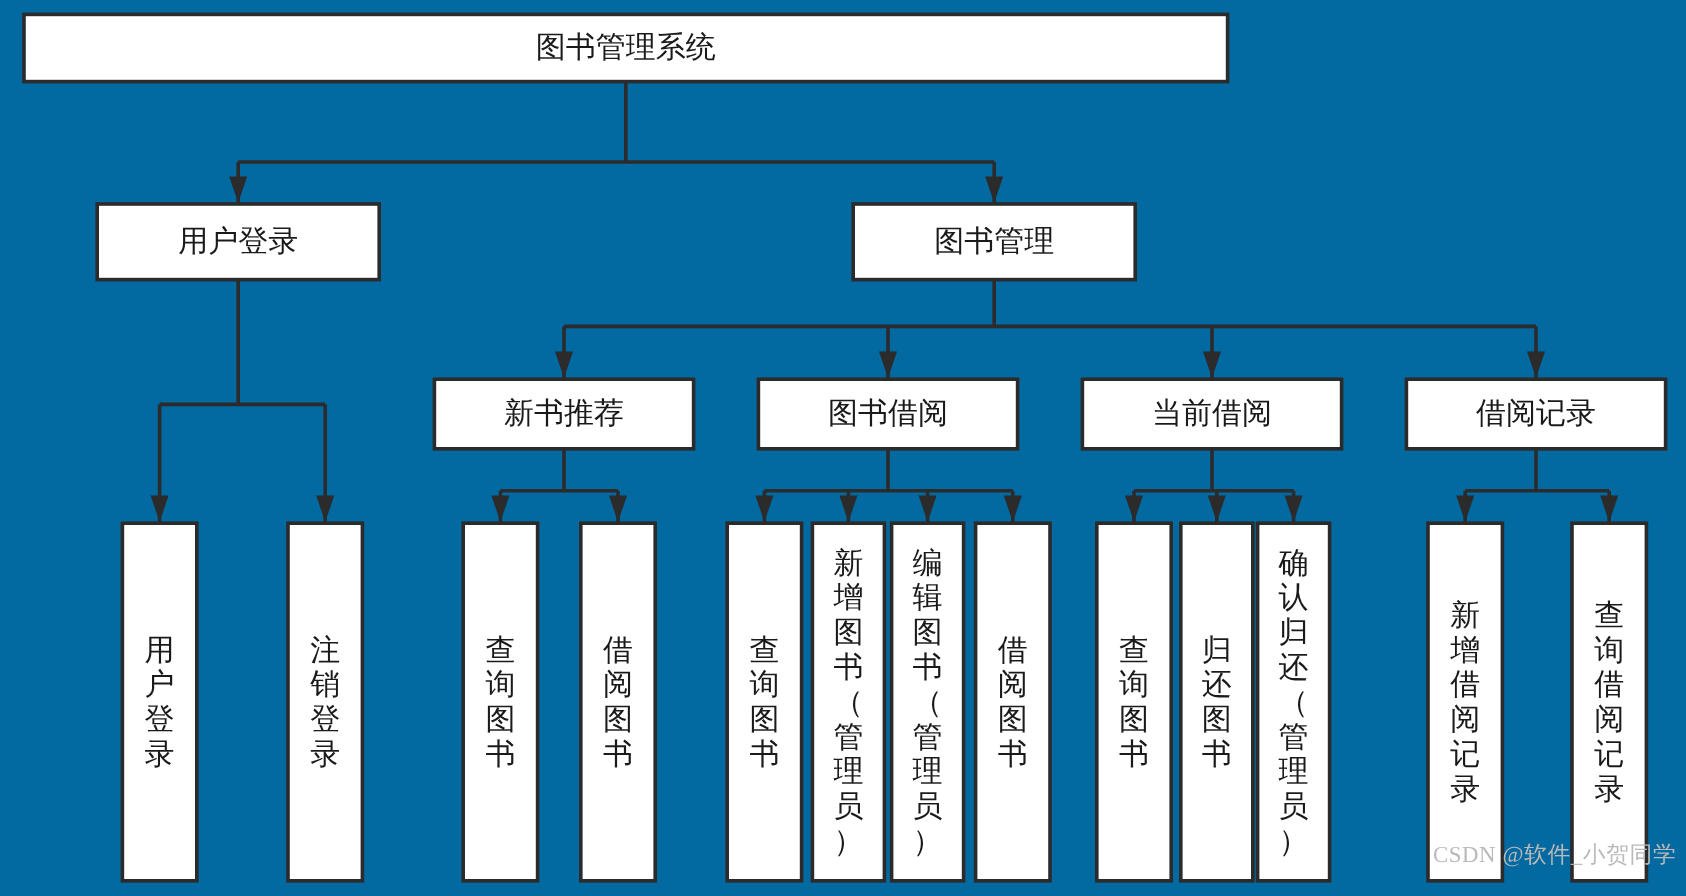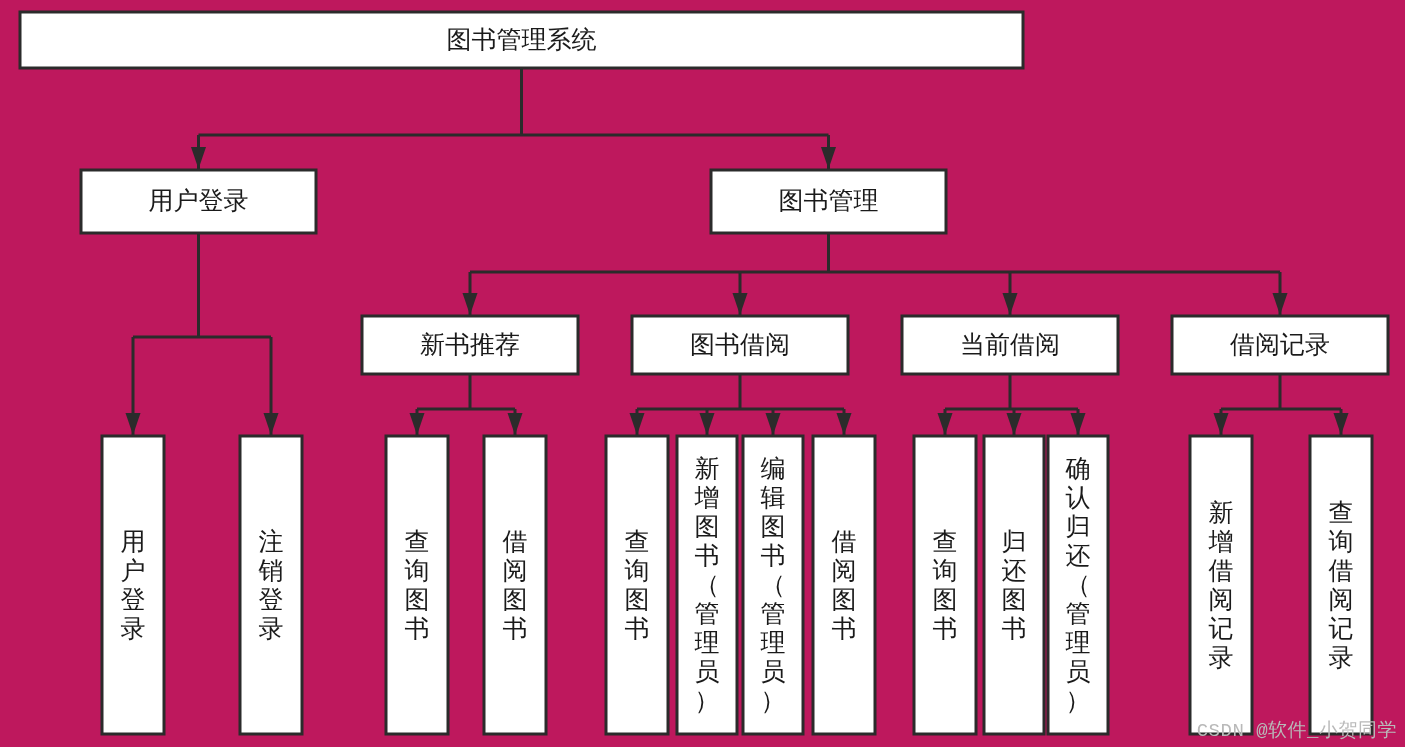--- a/index.html
+++ b/index.html
@@ -10,21 +10,21 @@
   body {
     width: 1405px;
     height: 747px;
     font-family: "Liberation Sans", "DejaVu Sans", sans-serif;
     overflow: hidden;
   }
   #diagram-root {
     position: relative;
     width: 1405px;
     height: 747px;
-    background: #be185d;
+    background: #0369a1;
   }
   svg.diagram {
     position: absolute;
     top: 0;
     left: 0;
     width: 1405px;
     height: 747px;
   }
   .node-box {
     fill: #ffffff;
@@ -50,22 +50,22 @@
   }
   .node-label-v {
     font-family: "Liberation Sans", "DejaVu Sans", sans-serif;
     font-size: 25px;
     fill: #1a1a1a;
     text-anchor: middle;
   }
   .watermark {
     position: absolute;
     right: 8px;
-    bottom: 4px;
-    font-family: Liberation Mono, monospace;
+    bottom: 22px;
+    font-family: Liberation Serif, serif;
     font-size: 19px;
     color: #b9b9b9;
     white-space: nowrap;
     letter-spacing: 0.5px;
   }
 </style>
 </head>
 <body>
 
 <div id="diagram-root">

